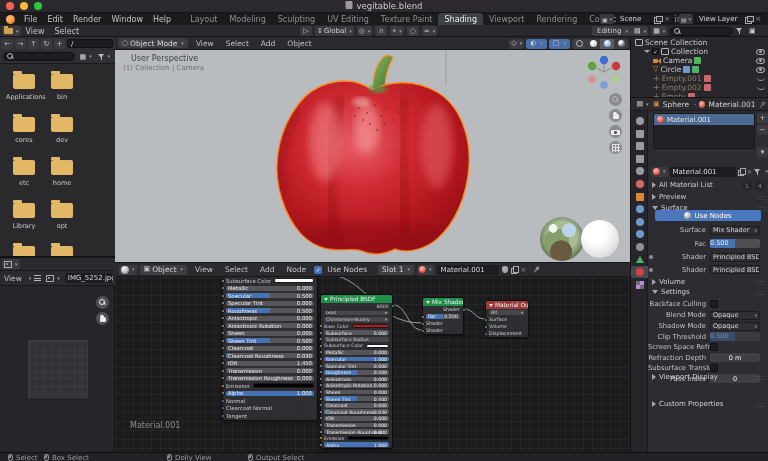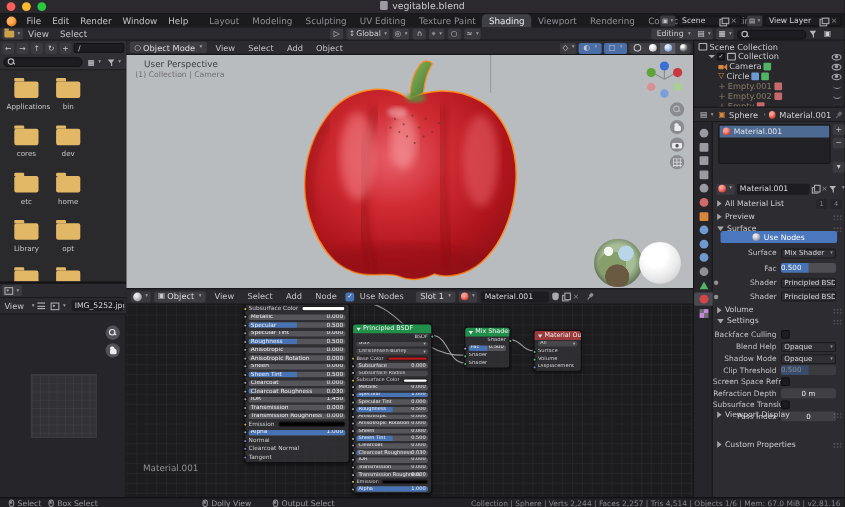--- a/index.html
+++ b/index.html
@@ -1096,21 +1096,21 @@
         <span class="ptri open"></span>
         <span>Settings</span>
           <span class="grip"></span>
       </div>
       <div id="settings-rows">
           <div class="prow" style="top: 188px;">
             <span class="plab">Backface Culling</span>
             <div class="pcheck"></div>
           </div>
           <div class="prow" style="top: 199px;">
-            <span class="plab">Blend Help</span>
+            <span class="plab">Blend Mode</span>
             <div class="pmenu">
               <span>Opaque</span>
               <span class="pcaret">▾</span>
             </div>
           </div>
           <div class="prow" style="top: 210px;">
             <span class="plab">Shadow Mode</span>
             <div class="pmenu">
               <span>Opaque</span>
               <span class="pcaret">▾</span>
@@ -1149,30 +1149,29 @@
       </div>
       <div class="phdr" style="top:288px">
         <span class="ptri"></span>
         <span>Custom Properties</span>
           <span class="grip"></span>
       </div>
     </div>
   </div>
 
   <div id="statusbar">
-    <div id="st-stats">Collection | Sphere | Verts 2,244 | Faces 2,257 | Tris 4,514 | Objects 1/6 | Mem: 67.0 MiB | v2.81.16</div>
   <div class="st-item" style="left: 8px;">
         <span class="i-mouse"></span>
         <span>Select</span>
       </div>
       <div class="st-item" style="left: 44px;">
         <span class="i-mouse"></span>
         <span>Box Select</span>
       </div>
-      <div class="st-item" style="left: 137px; padding-left: 47px;">
+      <div class="st-item" style="left: 120px; padding-left: 47px;">
         <span class="i-mouse"></span>
         <span>Dolly View</span>
       </div>
       <div class="st-item" style="left: 248px;">
         <span class="i-mouse"></span>
         <span>Output Select</span>
       </div>
     </div>
 
 </div>

